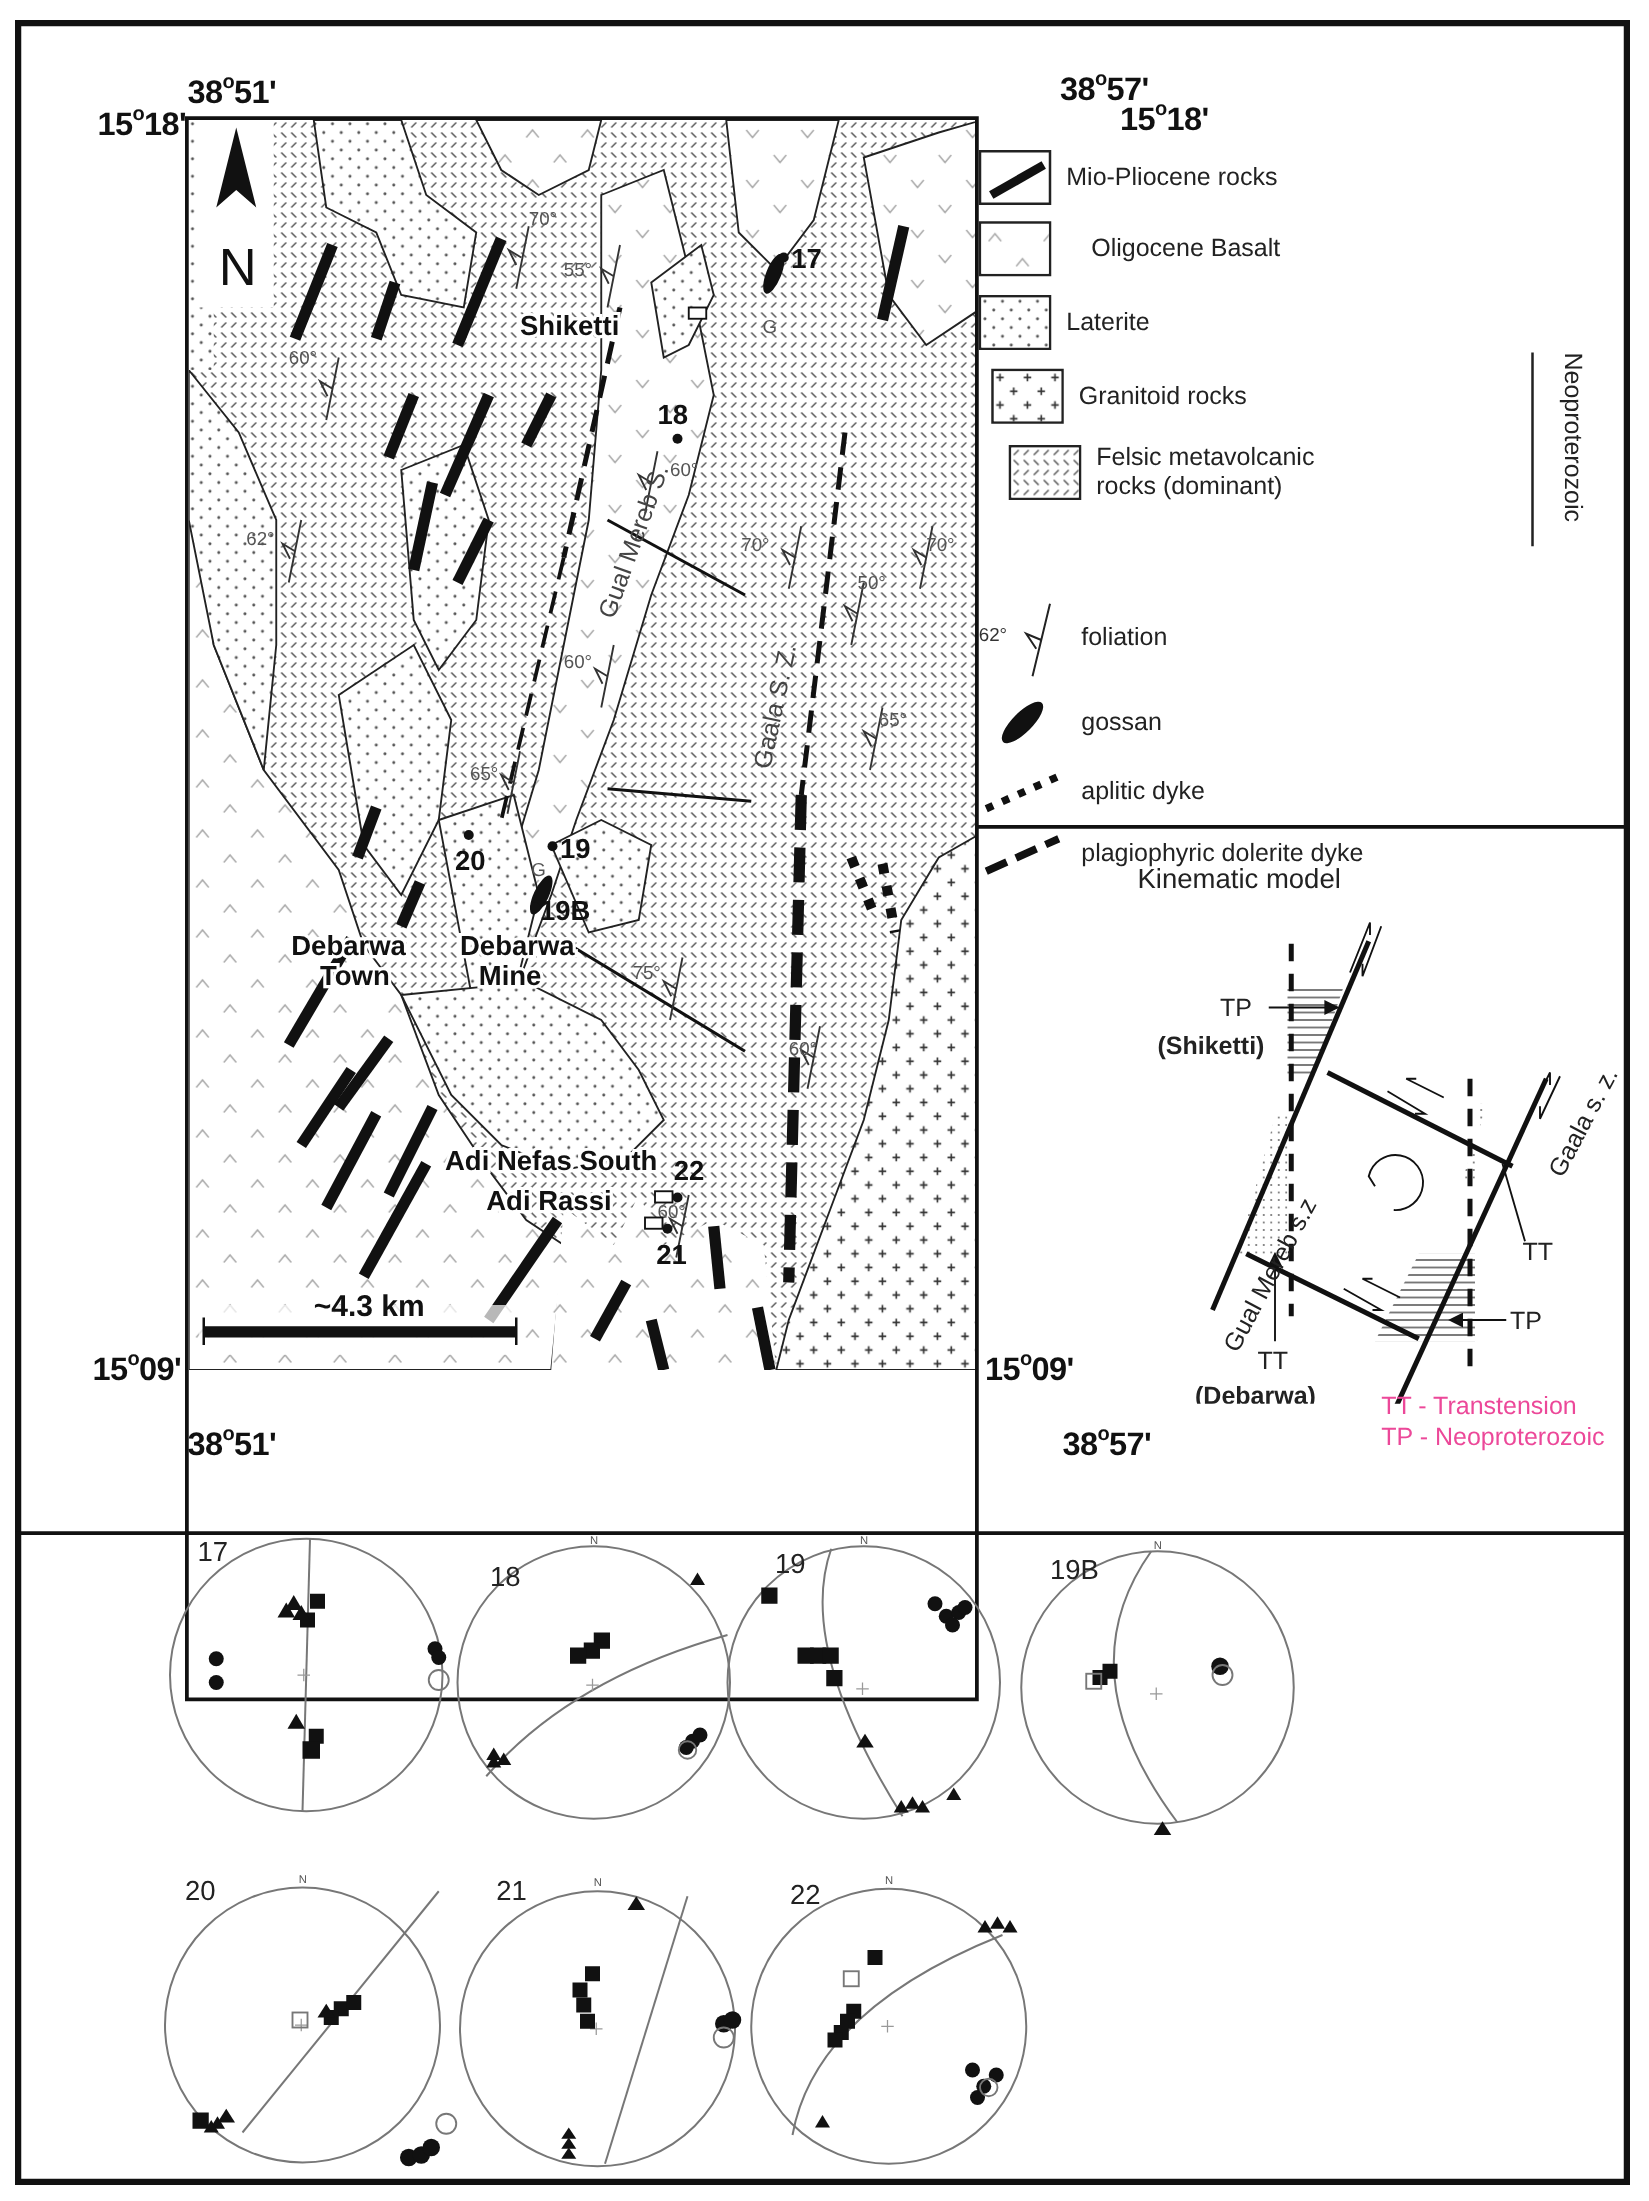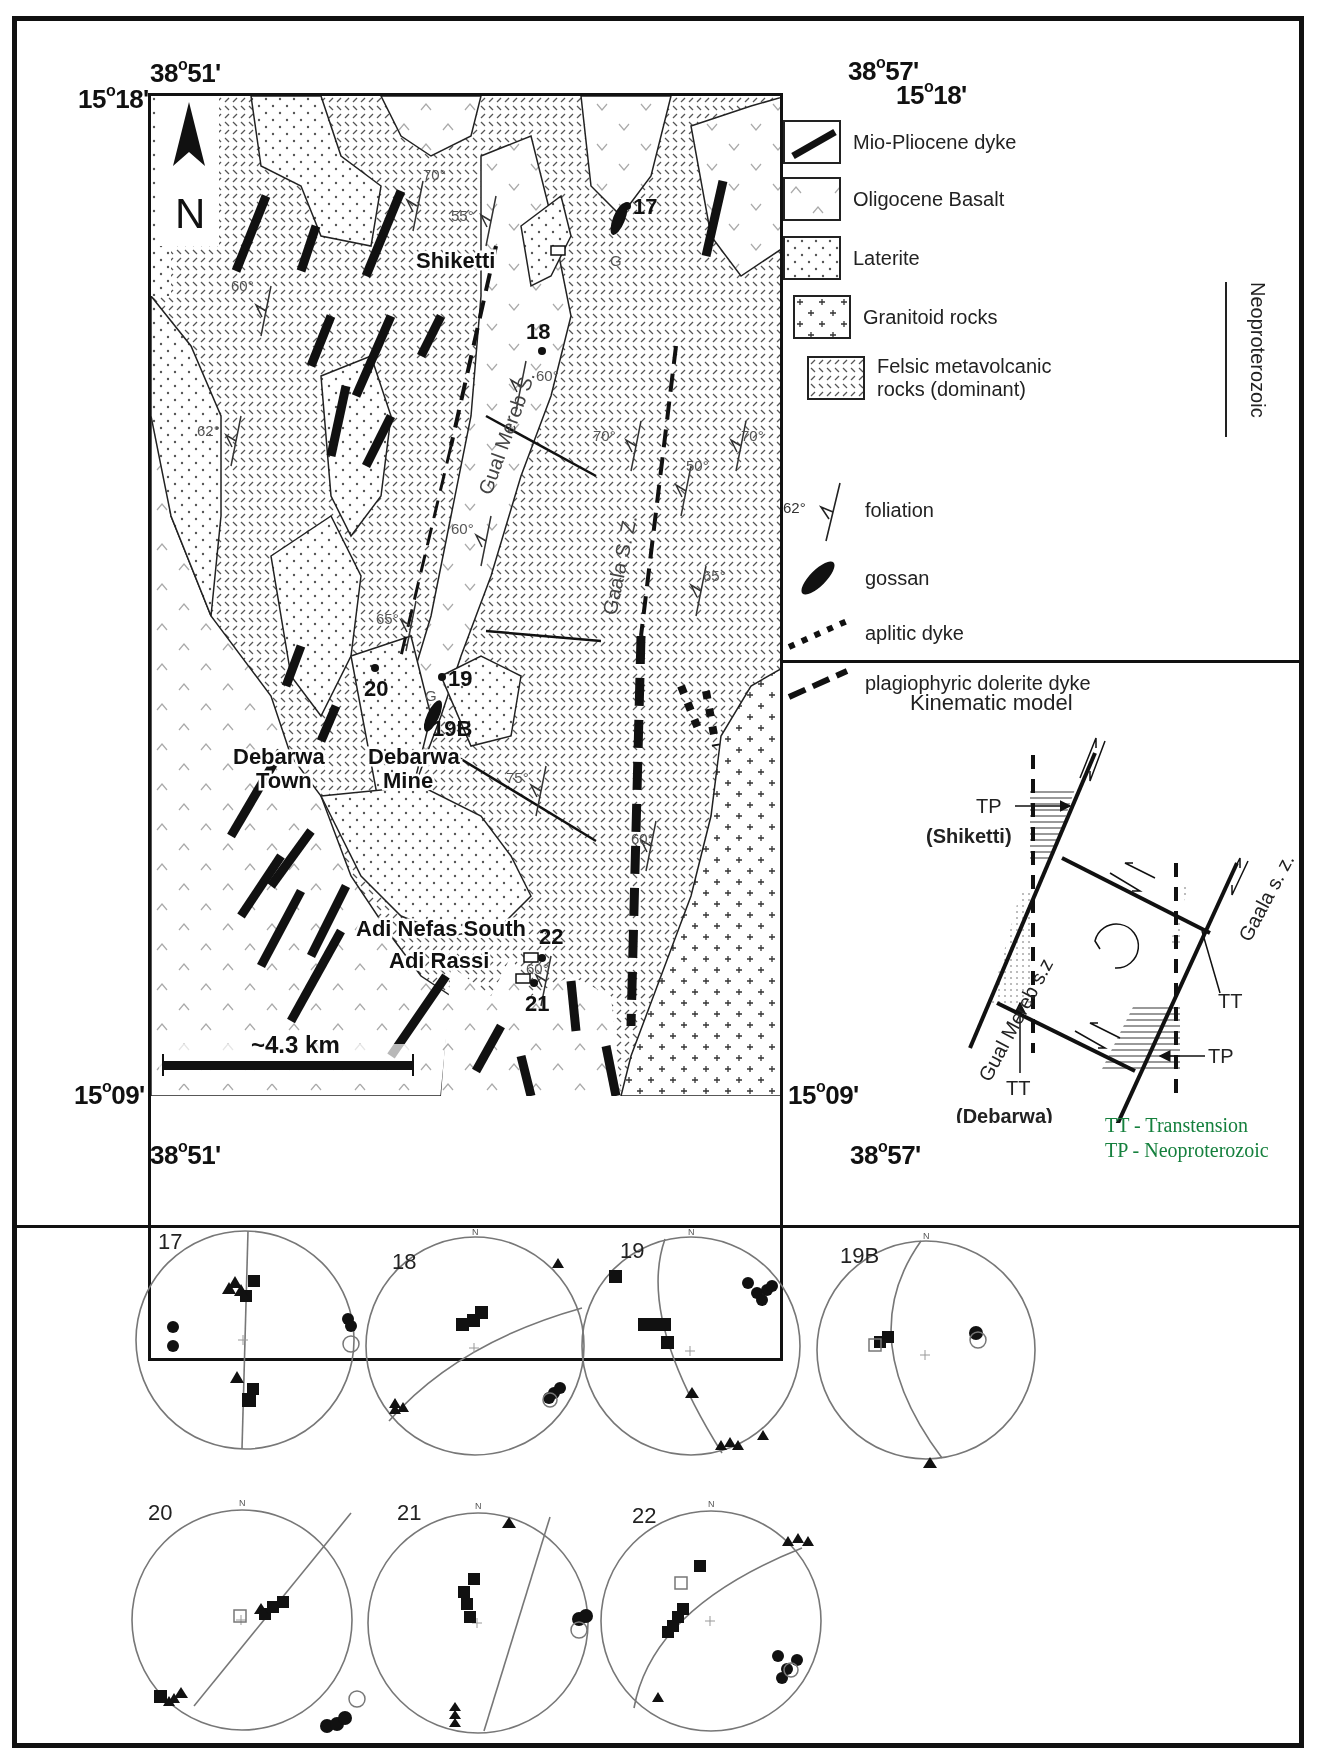--- a/index.html
+++ b/index.html
@@ -229,23 +229,23 @@
       <text x="100" y="957" font-size="24" font-weight="bold" fill="#111">~4.3 km</text>
     </g>
   </svg>
 </div>
 
 <div class="legend">
   <div class="legend-row" style="top:27px;">
     <svg class="swatch" width="58" height="44">
         <line x1="8" y1="34" x2="50" y2="10" stroke="#111" stroke-width="7"></line>
       </svg>
-    <span class="legend-label">Mio-Pliocene dyke</span>
-  </div>
-  <div class="legend-row" style="top:84px;">
+    <span class="legend-label">Mio-Pliocene rocks</span>
+  </div>
+  <div class="legend-row" style="top:84px;gap:20px;">
     <svg class="swatch" width="58" height="44">
         <rect width="58" height="44" fill="url(#p-basalt)"></rect>
       </svg>
     <span class="legend-label">Oligocene Basalt</span>
   </div>
   <div class="legend-row" style="top:143px;">
     <svg class="swatch" width="58" height="44">
         <rect width="58" height="44" fill="url(#p-laterite)"></rect>
       </svg>
     <span class="legend-label">Laterite</span>
@@ -331,21 +331,21 @@
     <text x="146" y="180" font-weight="bold">(Shiketti)</text>
     <text x="0" y="0" transform="translate(470 280) rotate(-62)">Gaala s. z.</text>
     <text x="0" y="0" transform="translate(210 420) rotate(-62)">Gual Mereb s.z</text>
     <text x="438" y="345">TT</text>
     <text x="226" y="432">TT</text>
     <text x="428" y="400">TP</text>
     <text x="176" y="460" font-weight="bold">(Debarwa)</text>
   </g>
 </svg>
 <div style="position:absolute;left:1104px;top:1118px;"></div>
-<div style="position:absolute;left:1105px;top:1113px;font-size:20px;color:#15803d;line-height:25px;font-family:Liberation Serif, serif;">
+<div style="position:absolute;left:1105px;top:1113px;font-size:20px;color:#ec4899;line-height:25px;">
   <div>TT - Transtension</div>
   <div>TP - Neoproterozoic</div>
 </div>
 
 <div class="hdiv" style="top:1225px;"></div>
 
 <svg style="position:absolute;left:12px;top:1228px;" width="1292" height="520">
   <g stroke="#777" stroke-width="1.6" fill="none">
 
     <circle cx="233" cy="112" r="109"></circle>

